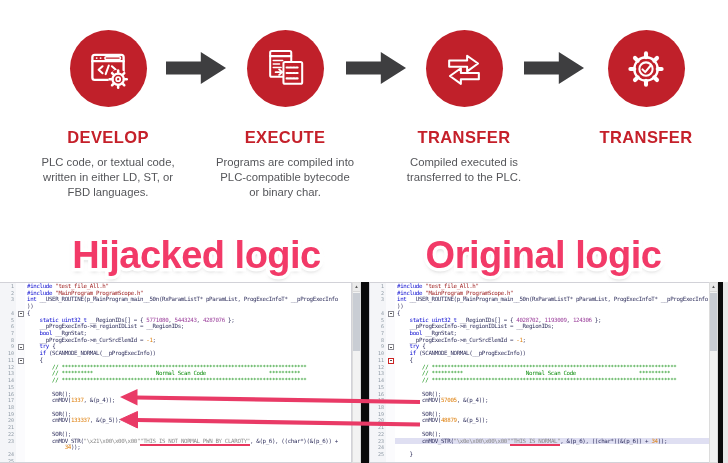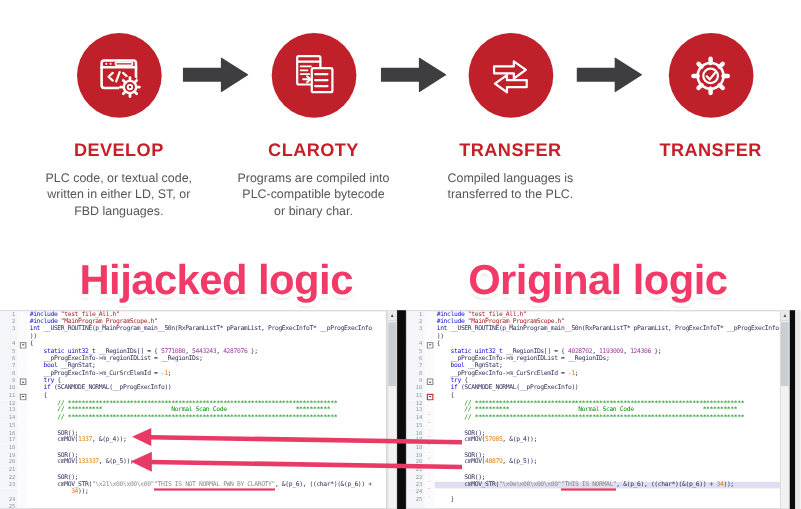--- a/index.html
+++ b/index.html
@@ -103,37 +103,37 @@
           <line x1="17" y1="25.5" x2="25" y2="25.5" stroke-width="2"></line>
           <line x1="17" y1="30" x2="27" y2="30" stroke-width="2"></line>
           <line x1="20" y1="36" x2="27" y2="36" stroke-width="2.4"></line>
           <polyline points="24.5,32.5 28.5,36 24.5,39.5" stroke-width="2.4"></polyline>
           <rect x="30" y="23" width="24" height="28" rx="2" fill="#c0202a"></rect>
           <line x1="34" y1="30" x2="50" y2="30" stroke-width="2.6" stroke-dasharray="2.2 1.8"></line>
           <line x1="34" y1="37" x2="50" y2="37" stroke-width="2.6" stroke-dasharray="2.2 1.8"></line>
           <line x1="34" y1="44" x2="50" y2="44" stroke-width="2.6" stroke-dasharray="2.2 1.8"></line>
         </svg>
       </div>
-      <div class="stage-name">CLAROTY</div>
+      <div class="stage-name">EXECUTE</div>
       <div class="stage-desc">Programs are compiled into
 PLC-compatible bytecode
 or binary char.</div>
     </div>
 
     <div class="parrow" style="left:326px;"></div>
 
     <div class="stage" style="left:354px;">
       <div class="circle">
         <svg width="50" height="50" viewBox="0 0 64 64" fill="none" stroke="#ffffff" stroke-width="2.6" stroke-linejoin="round">
           <path d="M13 21 h23 v-6 l14 10 l-14 10 v-6 h-23 z"></path>
           <path d="M51 37 h-23 v-6 l-14 10 l14 10 v-6 h23 z"></path>
         </svg>
       </div>
       <div class="stage-name">TRANSFER</div>
-      <div class="stage-desc">Compiled languages is
+      <div class="stage-desc">Compiled executed is
 transferred to the PLC.</div>
     </div>
 
     <div class="parrow" style="left:504px;"></div>
 
     <div class="stage" style="left:536px;">
       <div class="circle">
         <svg width="50" height="50" viewBox="0 0 64 64" fill="none" stroke="#ffffff" stroke-width="3" stroke-linecap="round" stroke-linejoin="round">
           <g stroke-width="5.2">
             <line x1="47" y1="32" x2="52" y2="32"></line>

